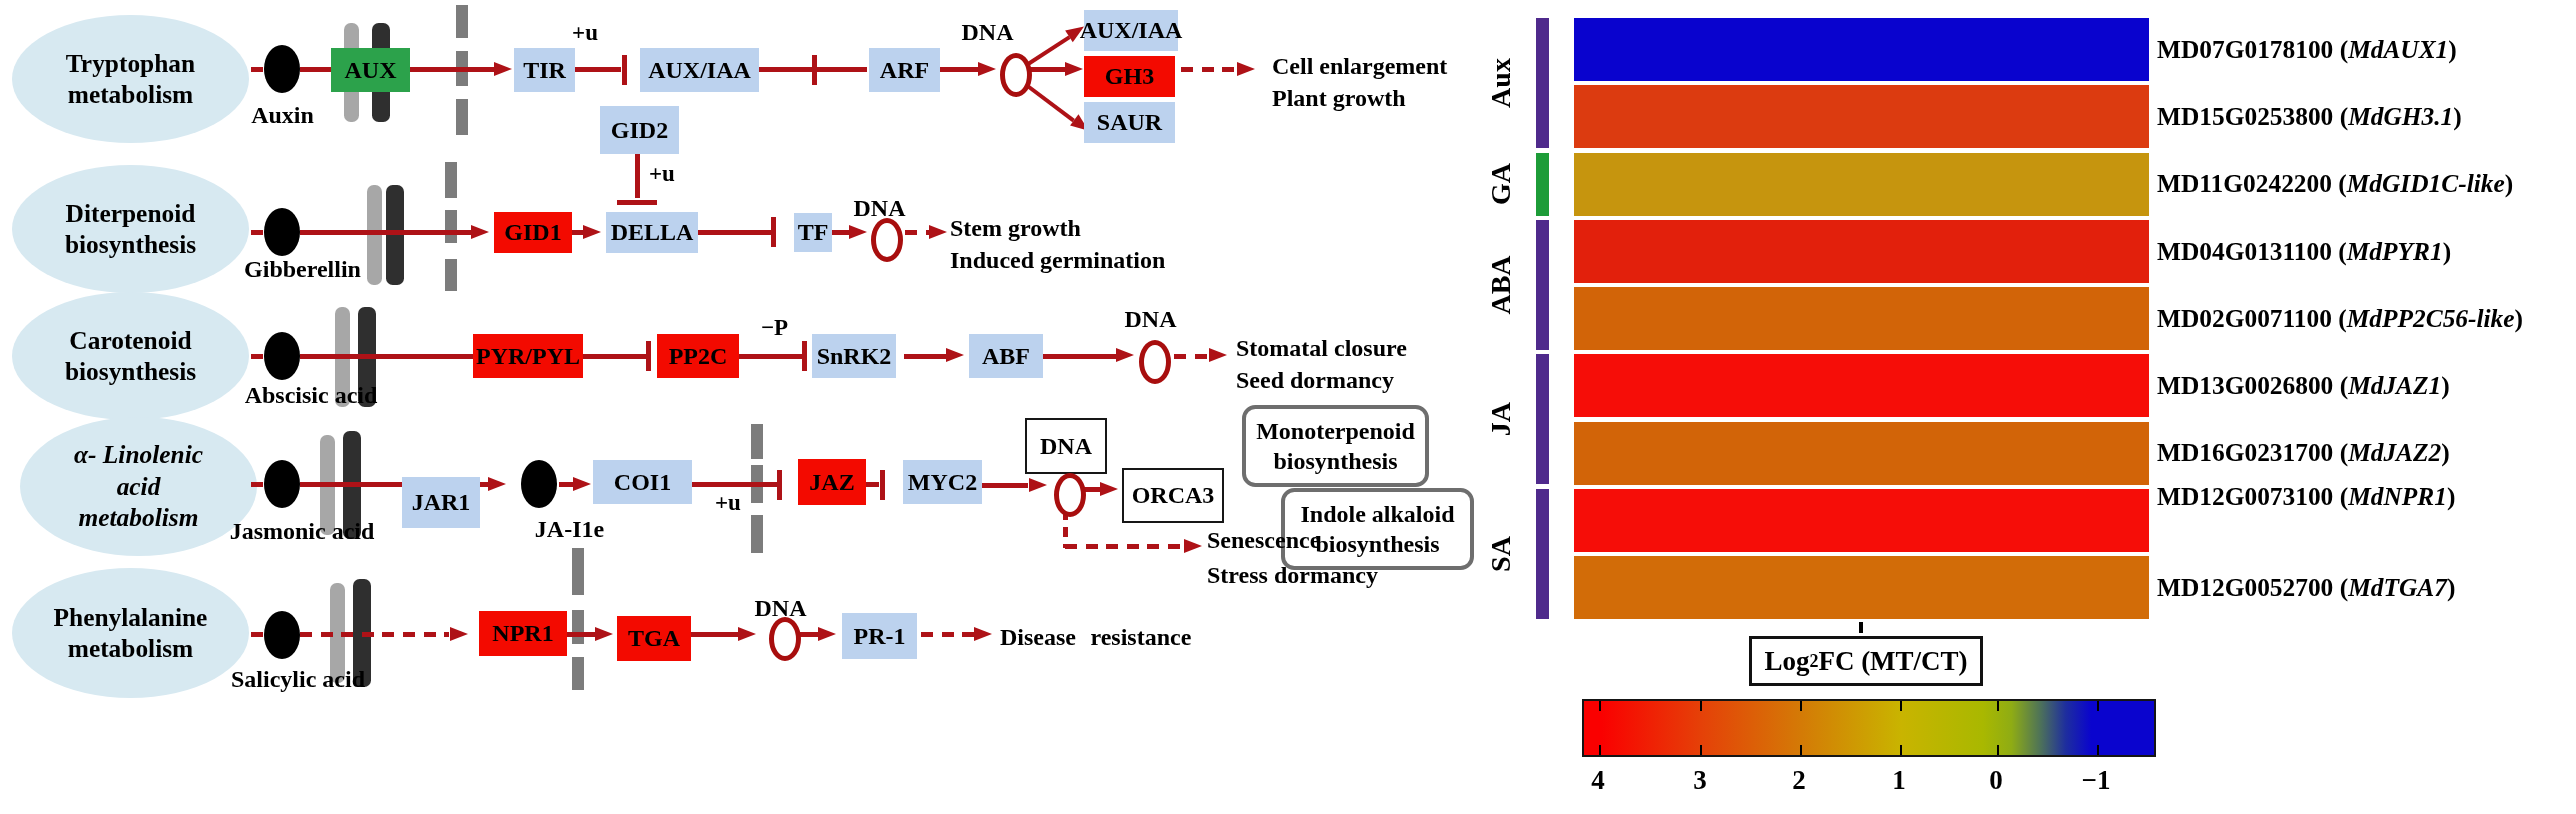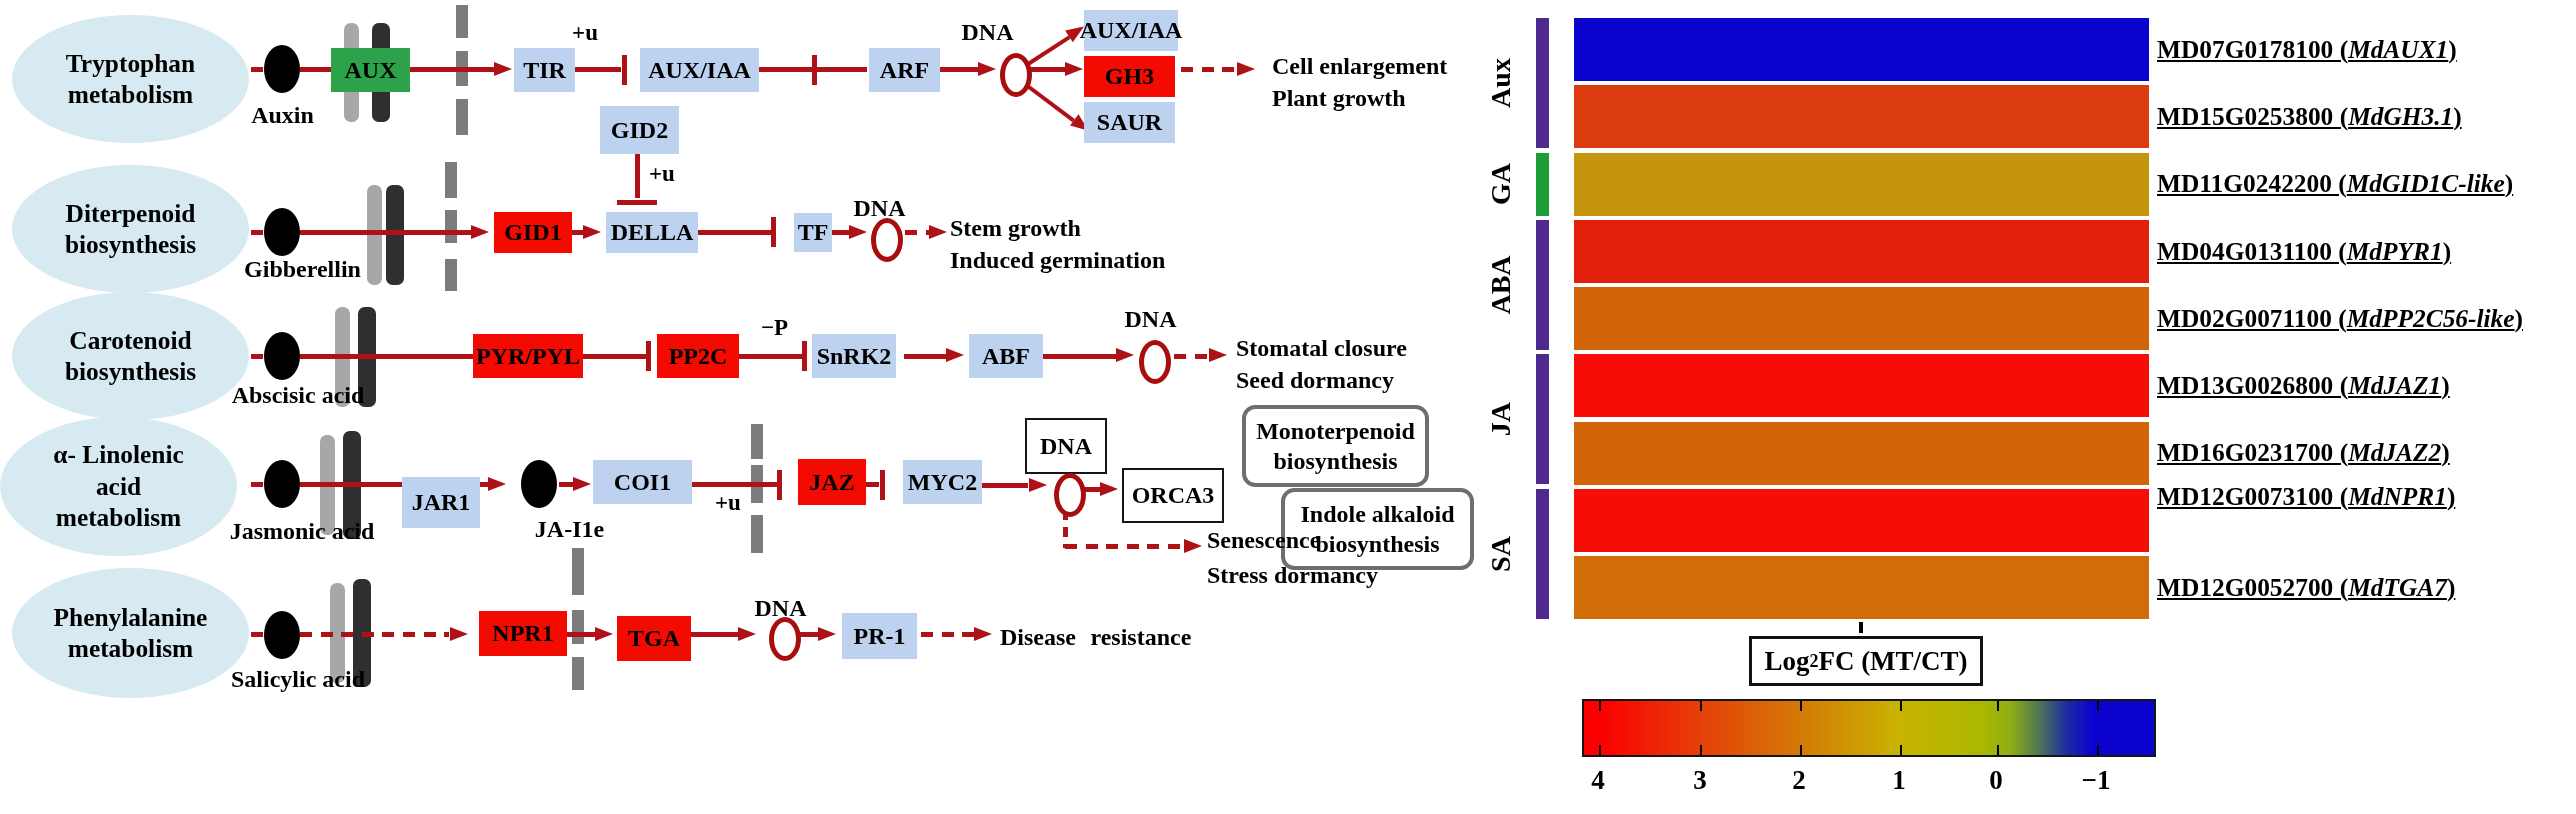--- a/index.html
+++ b/index.html
@@ -36,21 +36,21 @@
   
   .dna{position:absolute;width:22px;height:34px;border:5.5px solid #A80E0E;border-radius:50%;background:#fff;z-index:3;}
   
   .t{position:absolute;font-size:24px;line-height:30px;white-space:nowrap;z-index:4;}
   .tc{text-align:center;}
   .small{font-size:23px;}
   .out{font-size:24px;line-height:31.5px;}
   .ws{word-spacing:8.5px;}
   
   .hm-band{position:absolute;left:1574px;width:575px;height:63px;z-index:2;}
-  .gene{position:absolute;left:2157px;width:418px;height:31.5px;font-size:25.4px;line-height:31.5px;white-space:nowrap;z-index:2;text-decoration:underline;}
+  .gene{position:absolute;left:2157px;width:418px;height:31.5px;font-size:25.4px;line-height:31.5px;white-space:nowrap;z-index:2;}
   .gene .it{font-style:italic;}
   .catbar{position:absolute;left:1536px;width:13.3px;z-index:2;}
   .catlbl{position:absolute;width:133px;height:36px;font-size:28px;text-align:center;transform:rotate(-90deg);z-index:2;}
   .tick{position:absolute;width:3.6px;height:11px;background:#000;z-index:2;}
   .lgbox{position:absolute;left:1749px;top:636px;width:228px;height:44px;border:3px solid #111;
          display:flex;align-items:center;justify-content:center;font-size:27px;z-index:2;}
   .lgbox sub{font-size:18px;}
   #cbar{position:absolute;left:1582px;top:699px;width:570px;height:54px;border:2.4px solid #151515;z-index:2;
         background:linear-gradient(90deg,#FA0000 0%,#FA0000 3%,#E54108 20.6%,#D47A06 38%,#C9B400 55.6%,#A9B800 70%,#8FAC14 75%,#4E7358 80%,#1E2E9E 84.5%,#0A04CE 89%,#0A04CE 100%);}
   .cbt{position:absolute;width:2.4px;height:9.7px;background:#000;}
@@ -147,21 +147,21 @@
     <div>Induced germination</div>
   </div>
 
   <div class="ellipse" style="left:12px;top:292px;width:237px;height:128px;">
     <span>Carotenoid</span>
     <span>biosynthesis</span>
   </div>
   <div class="dash" style="left:251px;top:354px;width:19.4px;"></div>
   <div class="ah" style="left:270px;top:348px;"></div>
   <div class="dot" style="left:264px;top:332px;"></div>
-  <div class="t tc" style="left:213px;top:380px;width:170px;">Abscisic acid</div>
+  <div class="t tc" style="left:226px;top:380px;width:170px;">Abscisic acid</div>
   <div class="ln" style="left:300px;top:354px;width:173px;"></div>
   <div class="mem light" style="left:335px;top:307px;height:100px;"></div>
   <div class="mem dark" style="left:358px;top:307px;height:100px;"></div>
   <div class="box redb" style="left:473px;top:334px;width:110px;height:44px;">PYR/PYL</div>
   <div class="ln" style="left:583px;top:354px;width:63px;"></div>
   <div class="tv" style="left:646px;top:341px;"></div>
   <div class="box redb" style="left:657px;top:334px;width:82px;height:44px;">PP2C</div>
   <div class="ln" style="left:739px;top:354px;width:63px;"></div>
   <div class="tv" style="left:802px;top:341px;"></div>
   <div class="t small tc" style="left:738px;top:313px;width:73px;">−P</div>
@@ -173,21 +173,21 @@
   <div class="ah" style="left:1116px;top:348px;"></div>
   <div class="t tc" style="left:1114px;top:304px;width:73px;">DNA</div>
   <div class="dna" style="left:1139px;top:340px;"></div>
   <div class="dash" style="left:1174px;top:354px;width:35px;"></div>
   <div class="ah" style="left:1209px;top:348px;"></div>
   <div class="t out" style="left:1236px;top:333px;">
     <div>Stomatal closure</div>
     <div>Seed dormancy</div>
   </div>
 
-  <div class="ellipse" style="left:0;top:417px;width:237px;height:139px;">
+  <div class="ellipse" style="left:20px;top:417px;width:237px;height:139px;font-style:italic;">
     <span>α- Linolenic</span>
     <span>acid</span>
     <span>metabolism</span>
   </div>
   <div class="dash" style="left:251px;top:482px;width:19.4px;"></div>
   <div class="ah" style="left:270px;top:477px;"></div>
   <div class="dot" style="left:264px;top:460px;"></div>
   <div class="t tc" style="left:217px;top:516px;width:170px;">Jasmonic acid</div>
   <div class="ln" style="left:300px;top:482px;width:188px;"></div>
   <div class="ah" style="left:488px;top:477px;"></div>

